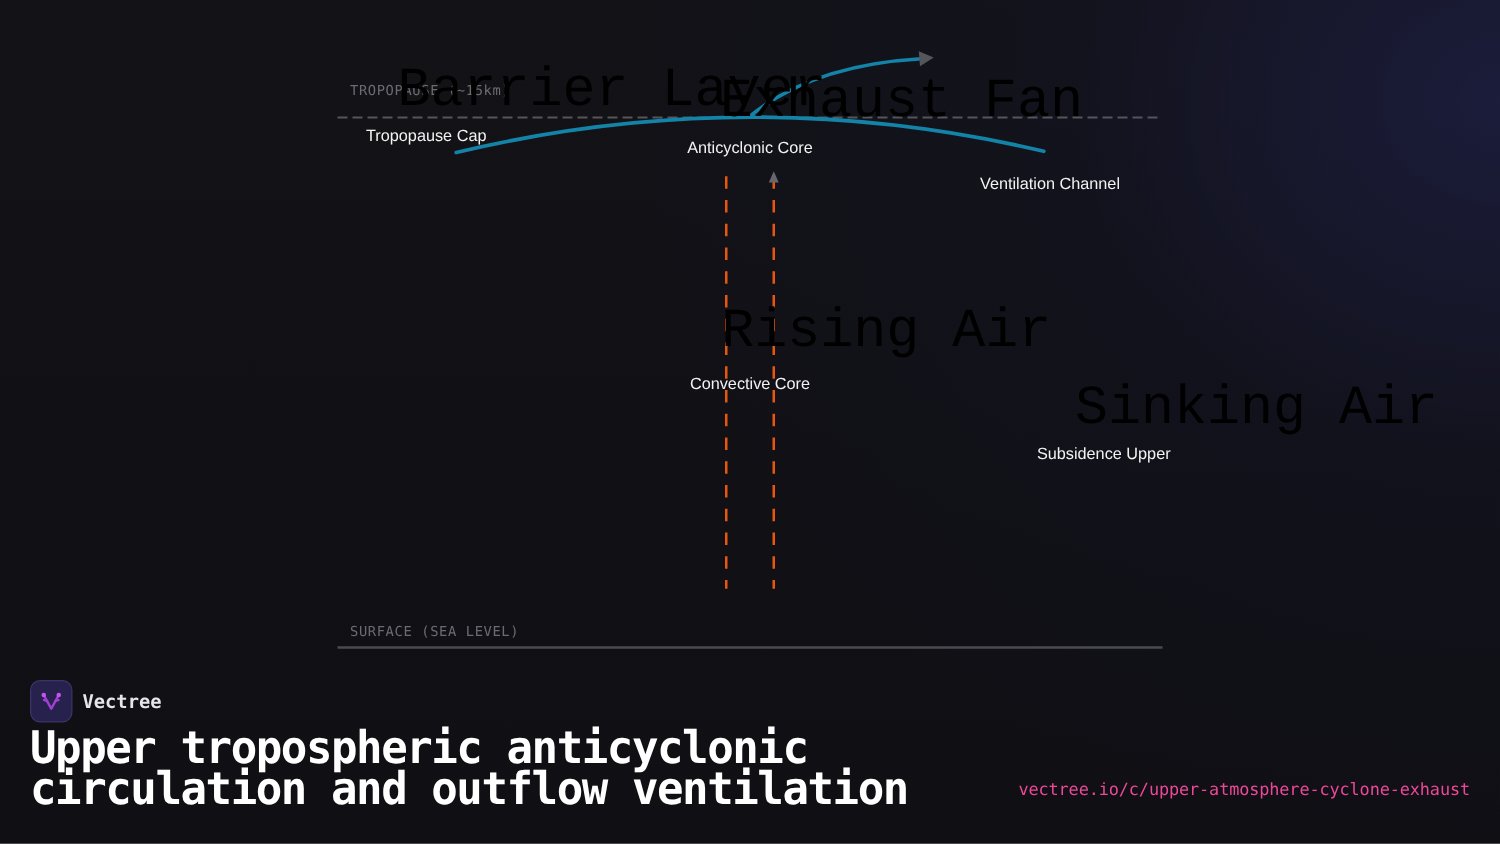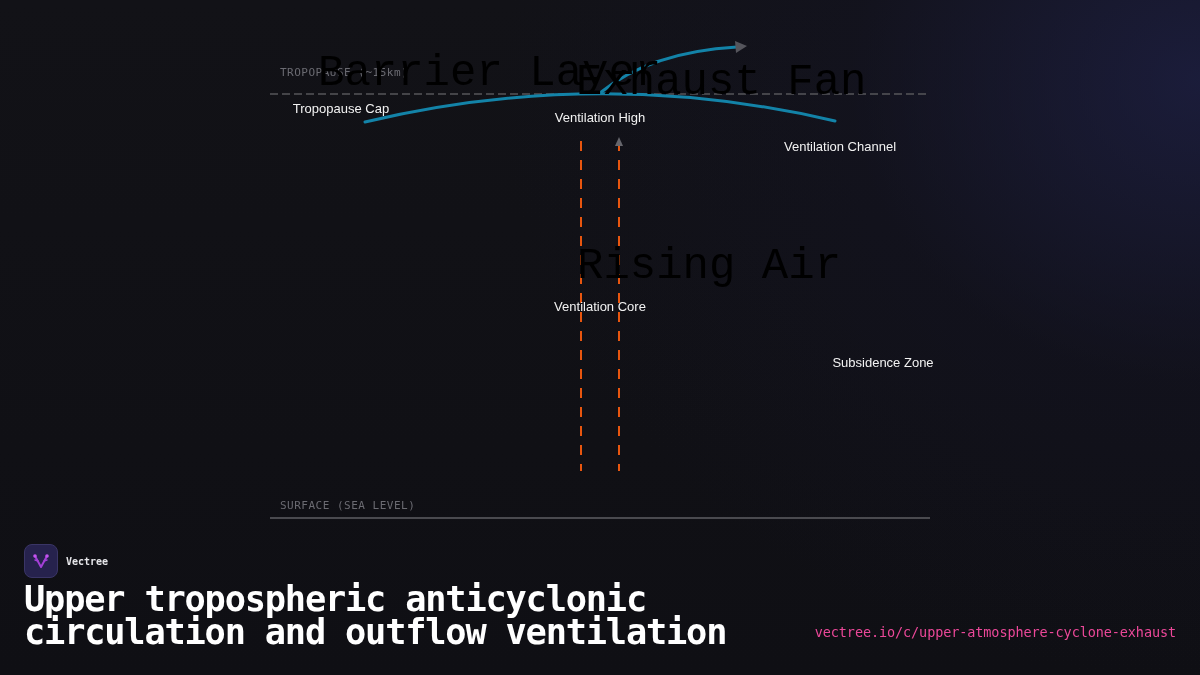--- a/index.html
+++ b/index.html
@@ -61,21 +61,21 @@
       background: #26224d;
       border: 1px solid #3a3566;
       box-sizing: border-box;
       display: flex;
       align-items: center;
       justify-content: center;
     }
     .brand-name {
       font-family: "DejaVu Sans Mono", monospace;
       font-weight: bold;
-      font-size: 10px;
+      font-size: 15px;
       color: #e6e6ea;
     }
     .title {
       position: absolute;
       left: 24px;
       top: 582px;
       font-family: "DejaVu Sans Mono", monospace;
       font-weight: bold;
       font-size: 36px;
       line-height: 33px;
@@ -112,28 +112,29 @@
     <path d="M 365 122 Q 600 66 835 121" fill="none" stroke="#1383a8" stroke-width="3" stroke-linecap="round"></path>
 
     <path d="M 600 93 Q 650 52 737 47" fill="none" stroke="#1383a8" stroke-width="3" stroke-linecap="round"></path>
     <polygon points="747,46 735,41 736,53" fill="#55555c"></polygon>
   </svg>
 
   <div class="layer-label" style="left:280px; top:66px;">TROPOPAUSE (~15km)</div>
   <div class="layer-label" style="left:280px; top:499px;">SURFACE (SEA LEVEL)</div>
 
   <div class="node-label" style="left:341px; top:101px;">Tropopause Cap</div>
-  <div class="node-label" style="left:600px; top:110px;">Ventilation High</div>
+  <div class="node-label" style="left:600px; top:110px;">Anticyclonic Core</div>
   <div class="node-label" style="left:840px; top:139px;">Ventilation Channel</div>
-  <div class="node-label" style="left:600px; top:299px;">Ventilation Core</div>
-  <div class="node-label" style="left:883px; top:355px;">Subsidence Zone</div>
+  <div class="node-label" style="left:600px; top:299px;">Convective Core</div>
+  <div class="node-label" style="left:883px; top:355px;">Subsidence Upper</div>
 
   <div class="overlay-text" style="left:318px; top:51px;">Barrier Layer</div>
   <div class="overlay-text" style="left:576px; top:60px;">Exhaust Fan</div>
   <div class="overlay-text" style="left:577px; top:244px;">Rising Air</div>
+  <div class="overlay-text" style="left:860px; top:305px;">Sinking Air</div>
 </div>
 
 <div class="brand">
   <div class="brand-logo">
     <svg width="20" height="20" viewBox="0 0 20 20">
       <path d="M4 5 L10 16 L16 5" fill="none" stroke="#a23fd6" stroke-width="2" stroke-linecap="round" stroke-linejoin="round"></path>
       <circle cx="4" cy="5" r="1.8" fill="#c454f0"></circle>
       <circle cx="16" cy="5" r="1.8" fill="#c454f0"></circle>
       <path d="M7 10 L4 9 M13 10 L16 9" stroke="#a23fd6" stroke-width="1.5" stroke-linecap="round"></path>
     </svg>

